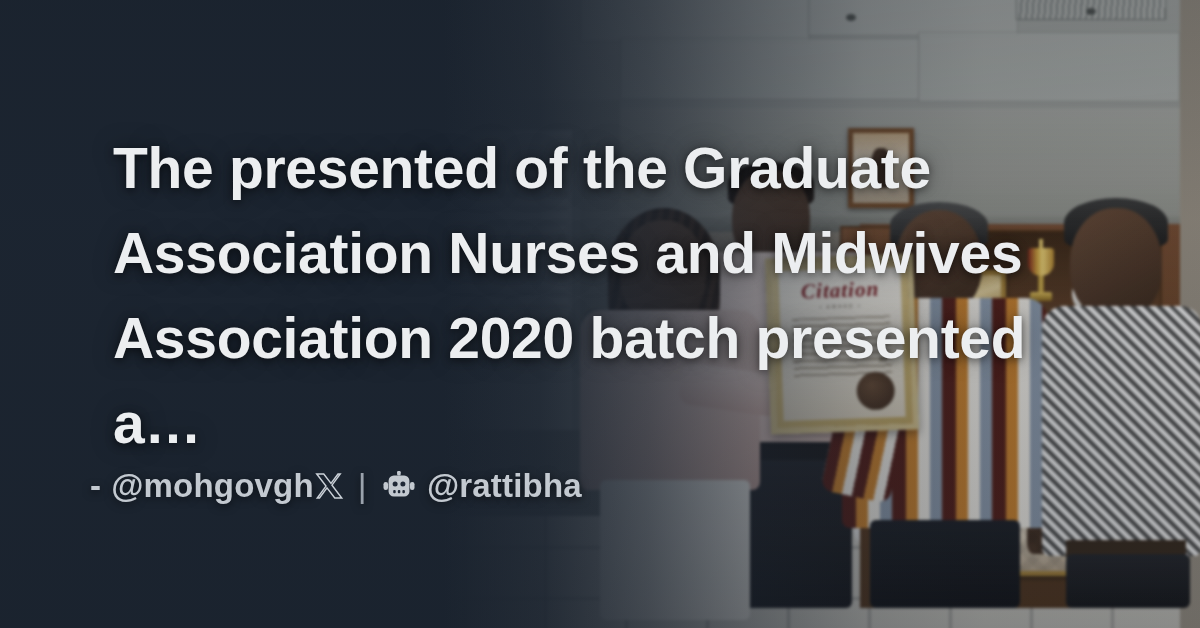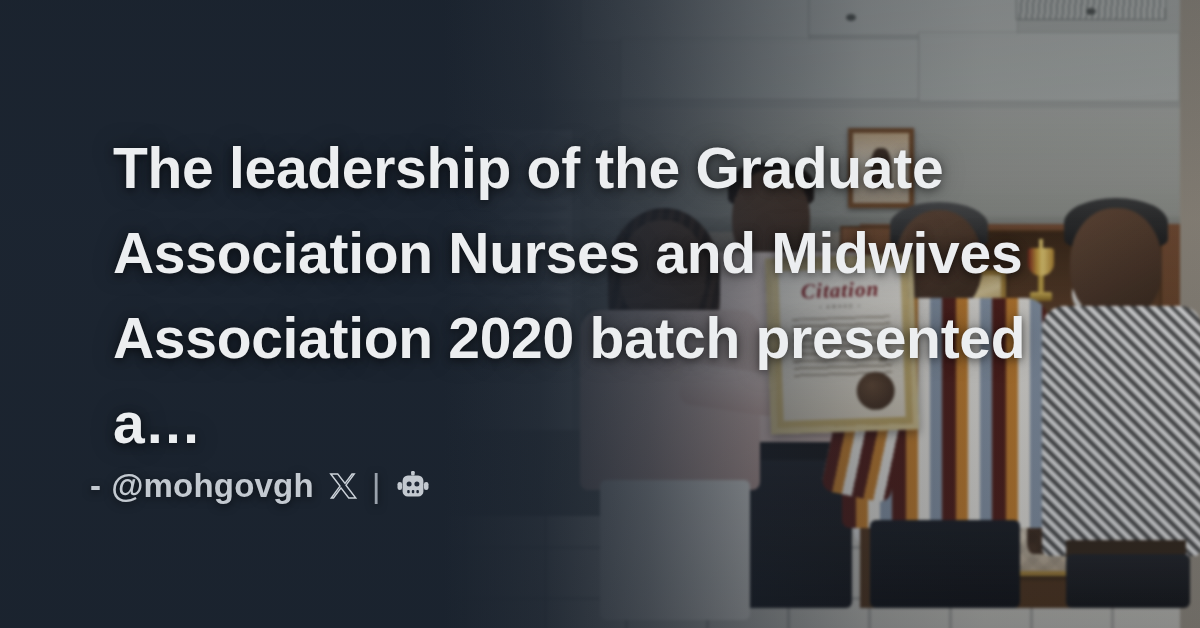--- a/index.html
+++ b/index.html
@@ -357,21 +357,21 @@
   #attribution {
     position:absolute;
     left:90px; top:466px;
     display:flex; align-items:center;
     font-size:33px; font-weight:700;
     color:#c3c9d0;
     text-shadow:0 2px 8px rgba(0,0,0,.6);
     letter-spacing:.2px;
   }
   #attribution .dash { margin-right:10px; }
-  #attribution .handle { margin-right:14px; }
+  #attribution .handle { }
   #x-icon { margin-right:14px; display:inline-flex; }
   #x-icon svg { display:block; }
   #sep {
     margin-right:16px; color:#9aa2ac; font-weight:400; font-size:34px;
   }
   #bot-icon { margin-right:12px; display:inline-flex; }
   #bot-icon svg { display:block; }
 </style>
 </head>
 <body>
@@ -490,21 +490,21 @@
       </div>
 
     </div>
   </div>
 
   <div id="overlay"></div>
   <div id="overlay-soft"></div>
 
   <div id="content">
 
-    <div id="title"><span>The leadership of the Graduate</span>
+    <div id="title"><span>The presented of the Graduate</span>
 <span>Association Nurses and Midwives</span>
 <span>Association 2020 batch presented a…</span></div>
 
     <div id="attribution">
       <span class="dash">-</span>
       <span class="handle">@mohgovgh</span>
 
       <span id="x-icon">
         <svg width="30" height="30" viewBox="0 0 24 24" aria-hidden="true">
           <path d="M2.2 2.4 L9.6 12.1 L2.6 21.6 L4.4 21.6 L10.4 13.5 L16.6 21.6 L22.2 21.6 L14.4 11.3 L21 2.4 L19.2 2.4 L13.6 9.9 L7.8 2.4 Z" fill="none" stroke="#ccd2d9" stroke-width="1.15"></path>
@@ -521,16 +521,17 @@
           <rect x="26.9" y="11" width="4.6" height="8" rx="2.2" fill="#c3c9d0"></rect>
           <rect x="5.6" y="4.6" width="20.8" height="21" rx="5.2" fill="#c3c9d0"></rect>
           <circle cx="12.1" cy="13" r="2.5" fill="#1f2836"></circle>
           <circle cx="19.9" cy="13" r="2.5" fill="#1f2836"></circle>
           <rect x="10.2" y="19.1" width="2.5" height="3.1" rx="1" fill="#1f2836"></rect>
           <rect x="14.8" y="19.1" width="2.5" height="3.1" rx="1" fill="#1f2836"></rect>
           <rect x="19.4" y="19.1" width="2.5" height="3.1" rx="1" fill="#1f2836"></rect>
         </svg>
       </span>
 
+      <span class="service">@rattibha</span>
     </div>
 
   </div>
 </div>
 
 </body></html>

